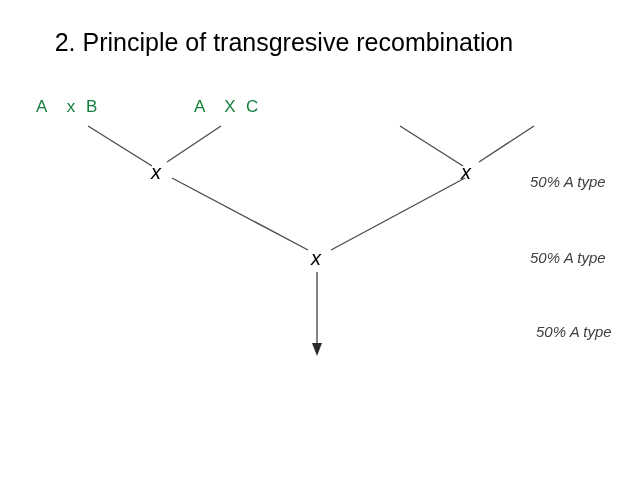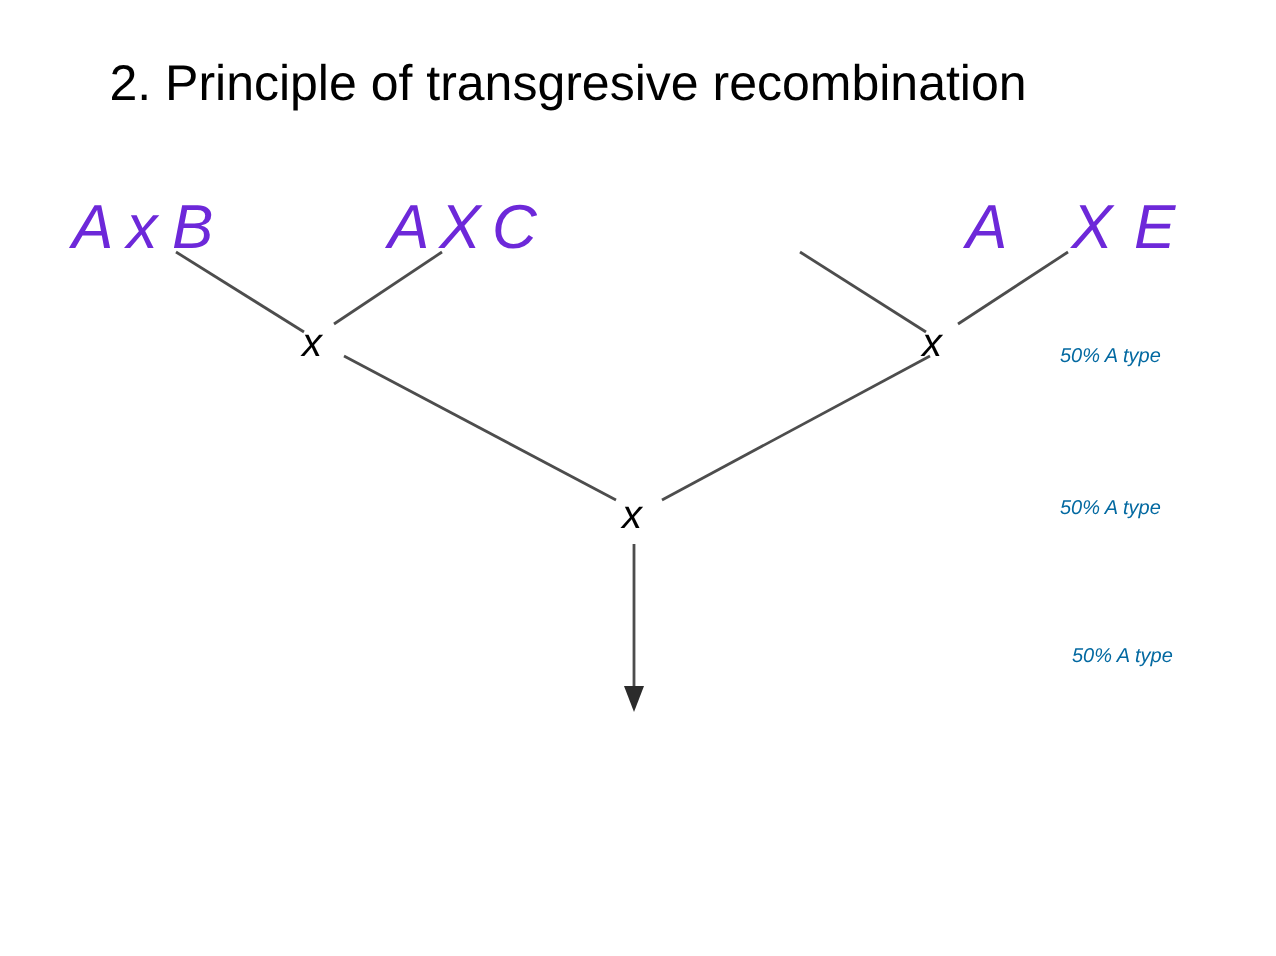--- a/index.html
+++ b/index.html
@@ -35,24 +35,23 @@
     font-weight: 400;
     font-style: normal;
     letter-spacing: 0px;
     color: #000000;
     white-space: nowrap;
   }
   .cross-group {
     position: absolute;
     top: 98px;
     font-family: "Liberation Sans", sans-serif;
-    font-size: 31px;
-    font-style: italic;
+    font-size: 17px;
     font-weight: 400;
-    color: #6d28d9;
+    color: #15803d;
     white-space: nowrap;
     line-height: 1;
   }
   .cross-group .allele {
     display: inline-block;
   }
   .cross-group .sep {
     display: inline-block;
   }
   #group-ab  { left: 36px;  }
@@ -79,24 +78,24 @@
     line-height: 1;
     white-space: nowrap;
   }
   #node-left   { left: 151px; top: 162px; }
   #node-right  { left: 461px; top: 162px; }
   #node-center { left: 311px; top: 248px; }
 
   .pct-label {
     position: absolute;
     font-family: "Liberation Sans", sans-serif;
-    font-size: 10px;
+    font-size: 15px;
     font-style: italic;
     font-weight: 400;
-    color: #0369a1;
+    color: #404040;
     white-space: nowrap;
     line-height: 1;
   }
   #pct-1 { left: 530px; top: 174px; }
   #pct-2 { left: 530px; top: 250px; }
   #pct-3 { left: 536px; top: 324px; }
 
   svg.diagram-lines {
     position: absolute;
     left: 0;
@@ -115,23 +114,20 @@
 
   <div class="cross-group" id="group-ab">
     <span class="allele">A</span><span class="sep">x</span><span class="allele">B</span>
   </div>
 
   <div class="cross-group" id="group-ac">
     <span class="allele">A</span><span class="sep">X</span><span class="allele">C</span>
   </div>
 
 
-  <div class="cross-group" id="group-ae">
-    <span class="allele-first">A</span><span class="sep">X</span><span class="allele-last">E</span>
-  </div>
 
   <svg class="diagram-lines" viewBox="0 0 638 478" xmlns="http://www.w3.org/2000/svg">
     <g stroke="#4d4d4d" stroke-width="1.4" fill="none">
       <line x1="88" y1="126" x2="152" y2="166"></line>
       <line x1="221" y1="126" x2="167" y2="162"></line>
       <line x1="400" y1="126" x2="463" y2="166"></line>
       <line x1="534" y1="126" x2="479" y2="162"></line>
       <line x1="172" y1="178" x2="308" y2="250"></line>
       <line x1="465" y1="178" x2="331" y2="250"></line>
       <line x1="317" y1="272" x2="317" y2="347"></line>

